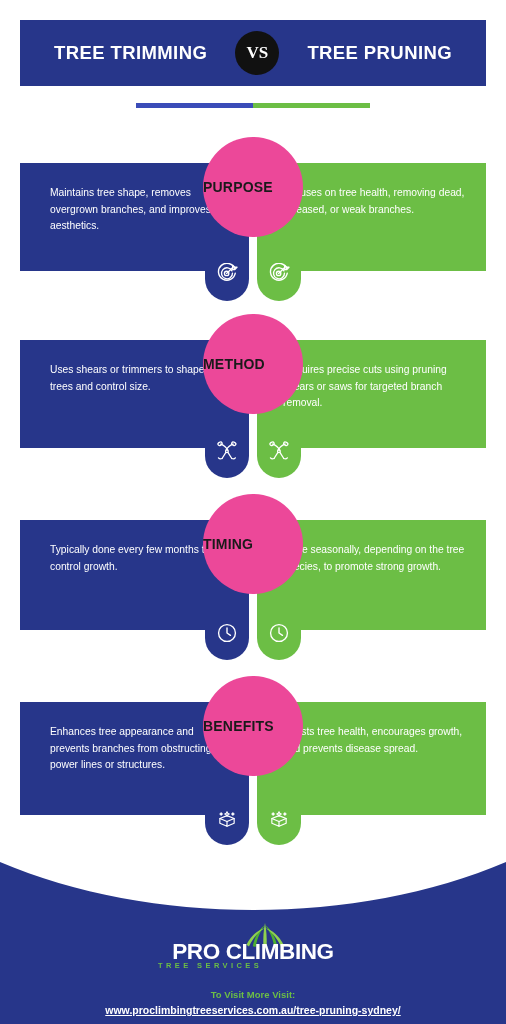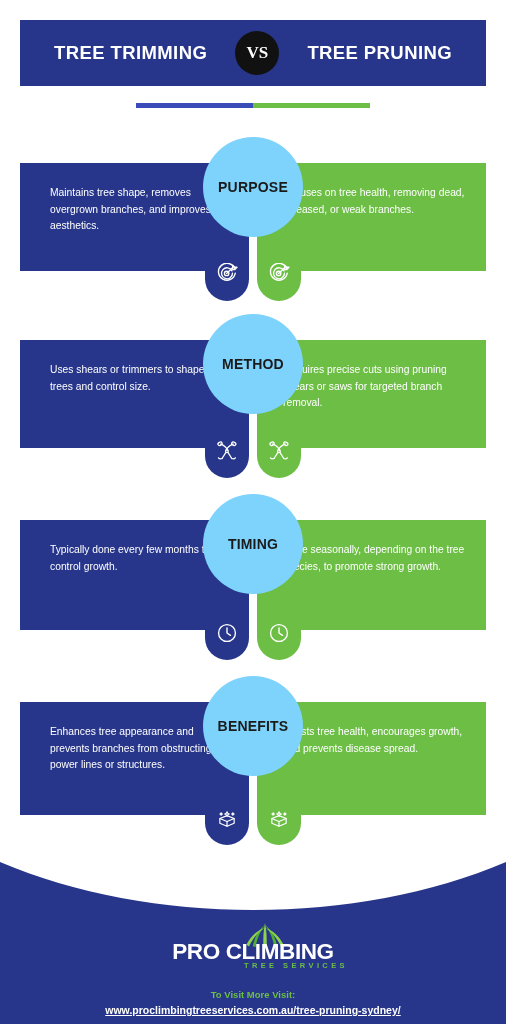--- a/index.html
+++ b/index.html
@@ -107,24 +107,24 @@
 
   .notch svg { position: absolute; left: 11px; top: -8px; }
 
   
   .center-badge {
     position: absolute;
     left: 203px;
     width: 100px;
     height: 100px;
     border-radius: 50%;
-    background: #7dd3fc;
+    background: #ec4899;
     display: flex;
     align-items: center;
-    justify-content: center;
+    justify-content: flex-start;
     z-index: 5;
   }
   .center-badge .label {
     color: #1a1a1a;
     font-size: 14px;
     font-weight: bold;
     letter-spacing: 0.2px;
   }
 
   
@@ -172,21 +172,21 @@
     text-align: center;
     color: #ffffff;
     font-size: 22.5px;
     font-weight: bold;
     letter-spacing: -0.4px;
   }
   .logo-sub {
     position: absolute;
     left: 0; top: 36px;
     width: 190px;
-    text-align: right;
+    text-align: left;
     color: #6cbe45;
     font-size: 7.5px;
     font-weight: bold;
     letter-spacing: 3.4px;
   }
 
   .learn-more {
     margin-top: 16px;
     color: #6cbe45;
     font-size: 9.5px;

